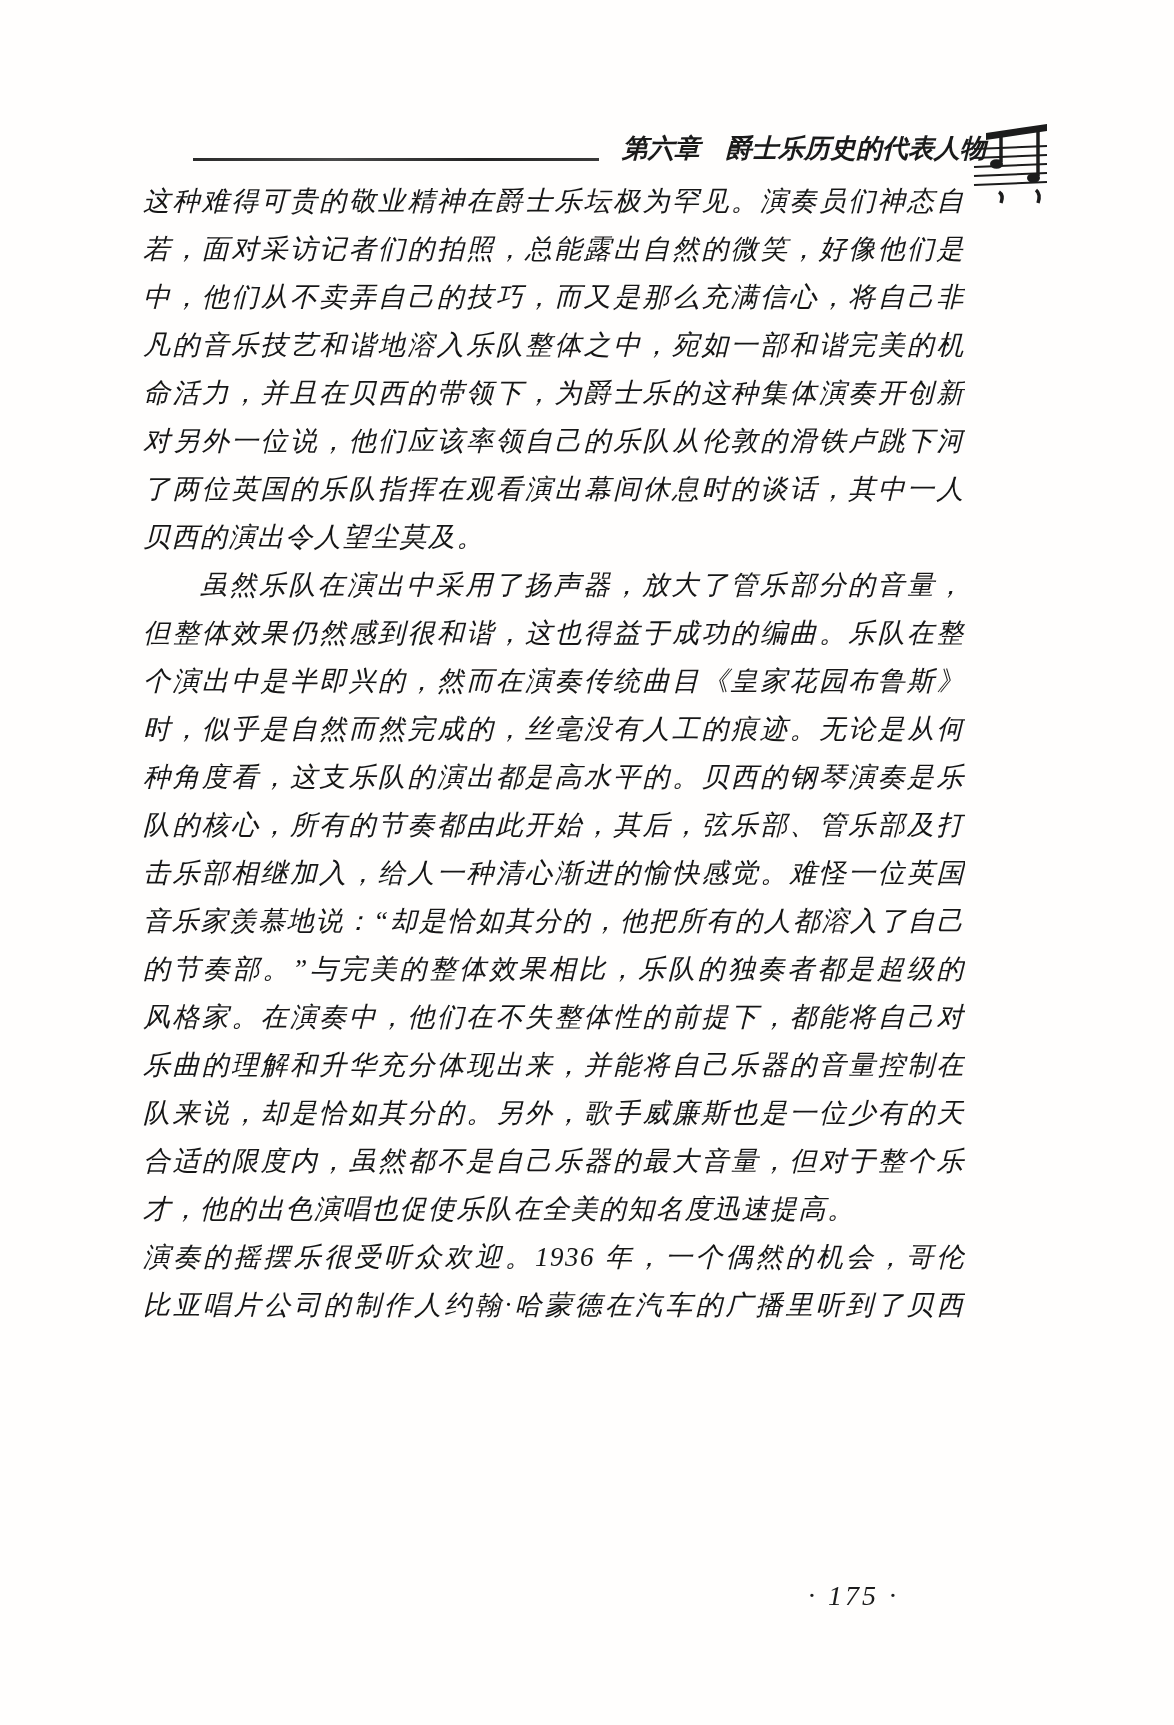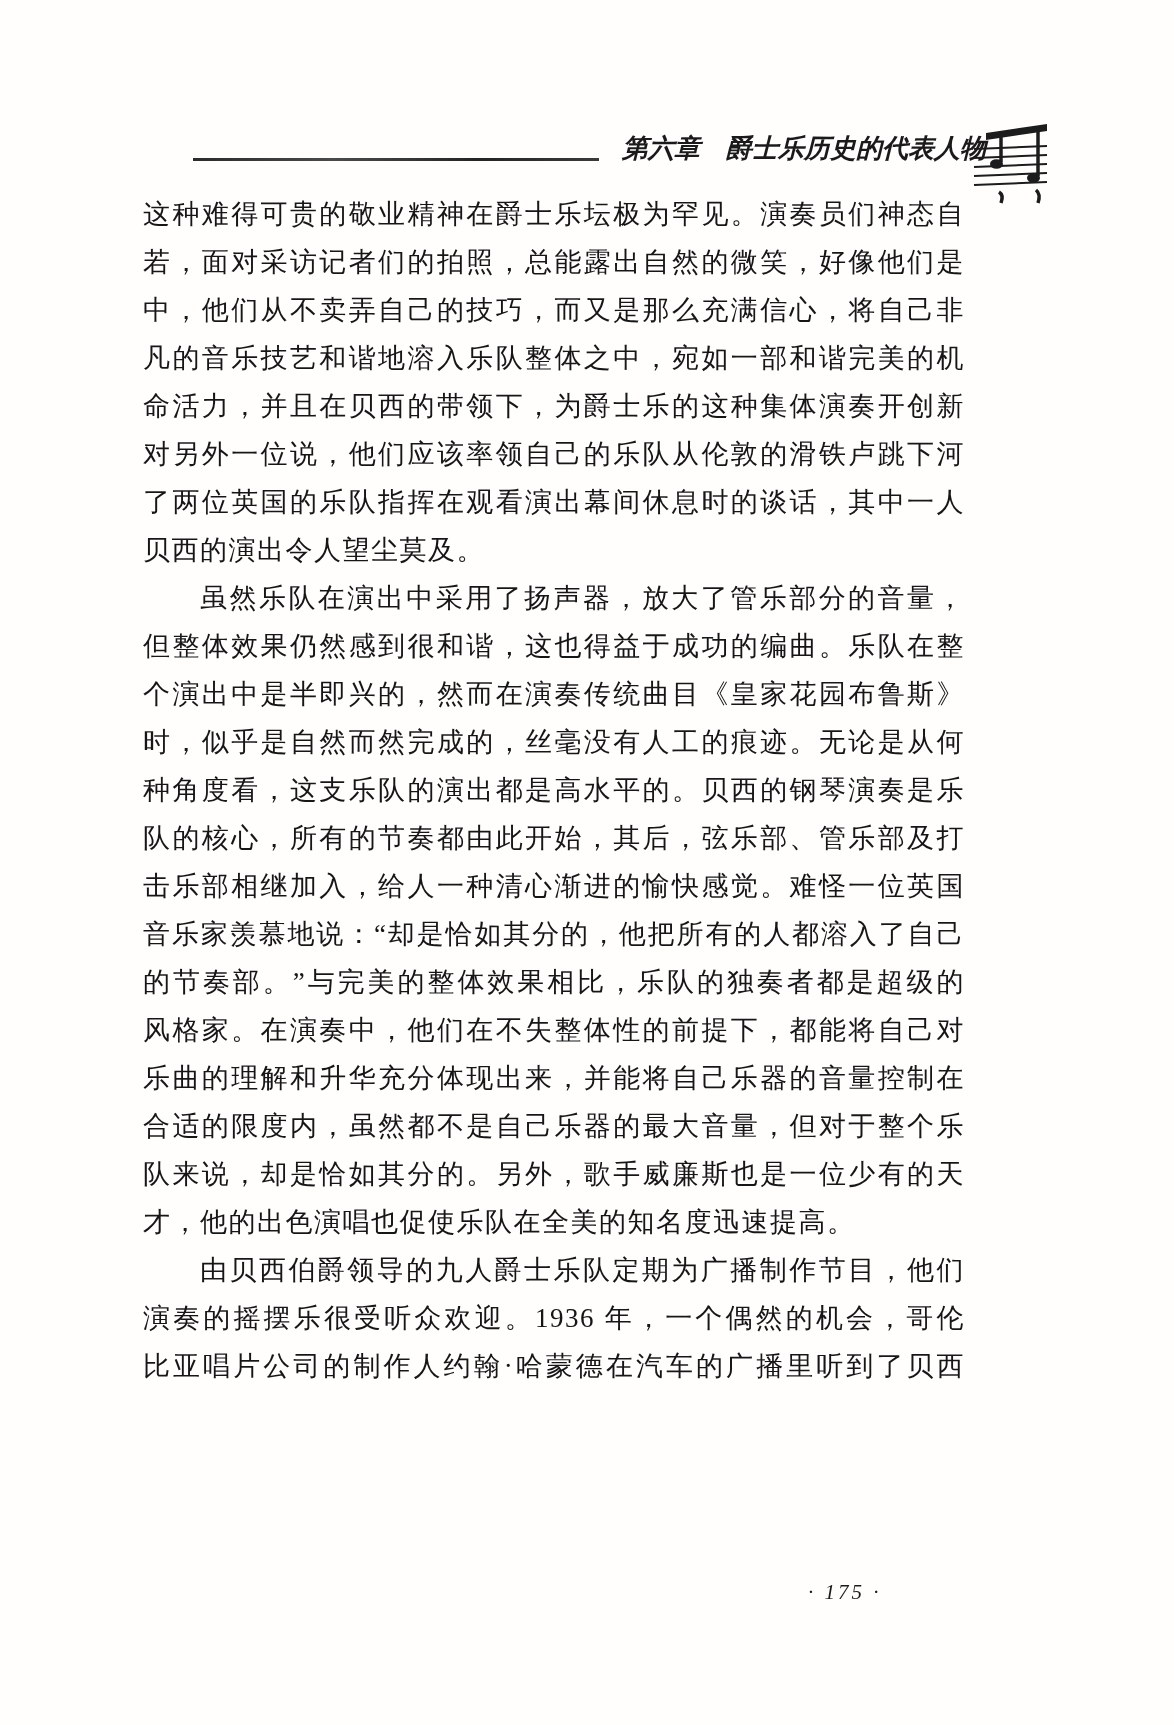--- a/index.html
+++ b/index.html
@@ -8,30 +8,30 @@
     font-family:"Liberation Serif","DejaVu Serif",serif;color:#151515;overflow:hidden;
   }
   
   .hdr-rule{position:absolute;left:193px;top:158px;width:406px;height:3px;
     background:linear-gradient(90deg,#2b2b2b 0%,#4a4a4a 35%,#242424 70%,#3a3a3a 100%);}
   .hdr-title{position:absolute;left:622px;top:131px;width:340px;
     font-size:26px;font-weight:bold;font-style:italic;letter-spacing:0px;
     color:#1a1a1a;white-space:nowrap;}
   .music-icon{position:absolute;left:970px;top:118px;}
   
-  .bodytext{position:absolute;left:143px;top:190px;width:822px;}
+  .bodytext{position:absolute;left:143px;top:177px;width:822px;font-style:italic;}
   .ln{
     font-size:27px;line-height:48px;height:48px;letter-spacing:1.5px;
     color:#161616;text-align:justify;text-align-last:justify;
     white-space:normal;overflow:hidden;
   }
   .ln.end{text-align-last:left;}
   .ln.ind{text-indent:57px;}
   
-  .folio{position:absolute;left:808px;top:1580px;font-size:21px;
+  .folio{position:absolute;left:808px;top:1580px;font-size:28px;
     font-style:italic;letter-spacing:3px;color:#1b1b1b;
     font-family:"Liberation Serif","DejaVu Serif",serif;}
 </style>
 </head>
 <body>
 
 <div class="page">
 
   <div class="hdr-rule"></div>
 
@@ -68,24 +68,23 @@
     <div class="ln">但整体效果仍然感到很和谐，这也得益于成功的编曲。乐队在整</div>
     <div class="ln">个演出中是半即兴的，然而在演奏传统曲目《皇家花园布鲁斯》</div>
     <div class="ln">时，似乎是自然而然完成的，丝毫没有人工的痕迹。无论是从何</div>
     <div class="ln">种角度看，这支乐队的演出都是高水平的。贝西的钢琴演奏是乐</div>
     <div class="ln">队的核心，所有的节奏都由此开始，其后，弦乐部、管乐部及打</div>
     <div class="ln">击乐部相继加入，给人一种清心渐进的愉快感觉。难怪一位英国</div>
     <div class="ln">音乐家羡慕地说：“却是恰如其分的，他把所有的人都溶入了自己</div>
     <div class="ln">的节奏部。”与完美的整体效果相比，乐队的独奏者都是超级的</div>
     <div class="ln">风格家。在演奏中，他们在不失整体性的前提下，都能将自己对</div>
     <div class="ln">乐曲的理解和升华充分体现出来，并能将自己乐器的音量控制在</div>
+    <div class="ln">队来说，却是恰如其分的。另外，歌手威廉斯也是一位少有的天</div>
     <div class="ln">合适的限度内，虽然都不是自己乐器的最大音量，但对于整个乐</div>
-    <div class="ln">队来说，却是恰如其分的。另外，歌手威廉斯也是一位少有的天</div>
     <div class="ln end">才，他的出色演唱也促使乐队在全美的知名度迅速提高。</div>
 
-    <div class="ln ind">由贝西伯爵领导的九人爵士乐队定期为广播制作节目，他们</div>
     <div class="ln">演奏的摇摆乐很受听众欢迎。1936 年，一个偶然的机会，哥伦</div>
     <div class="ln">比亚唱片公司的制作人约翰·哈蒙德在汽车的广播里听到了贝西</div>
   </div>
 
   <div class="folio">· 175 ·</div>
 
 </div>
 
 </body></html>

